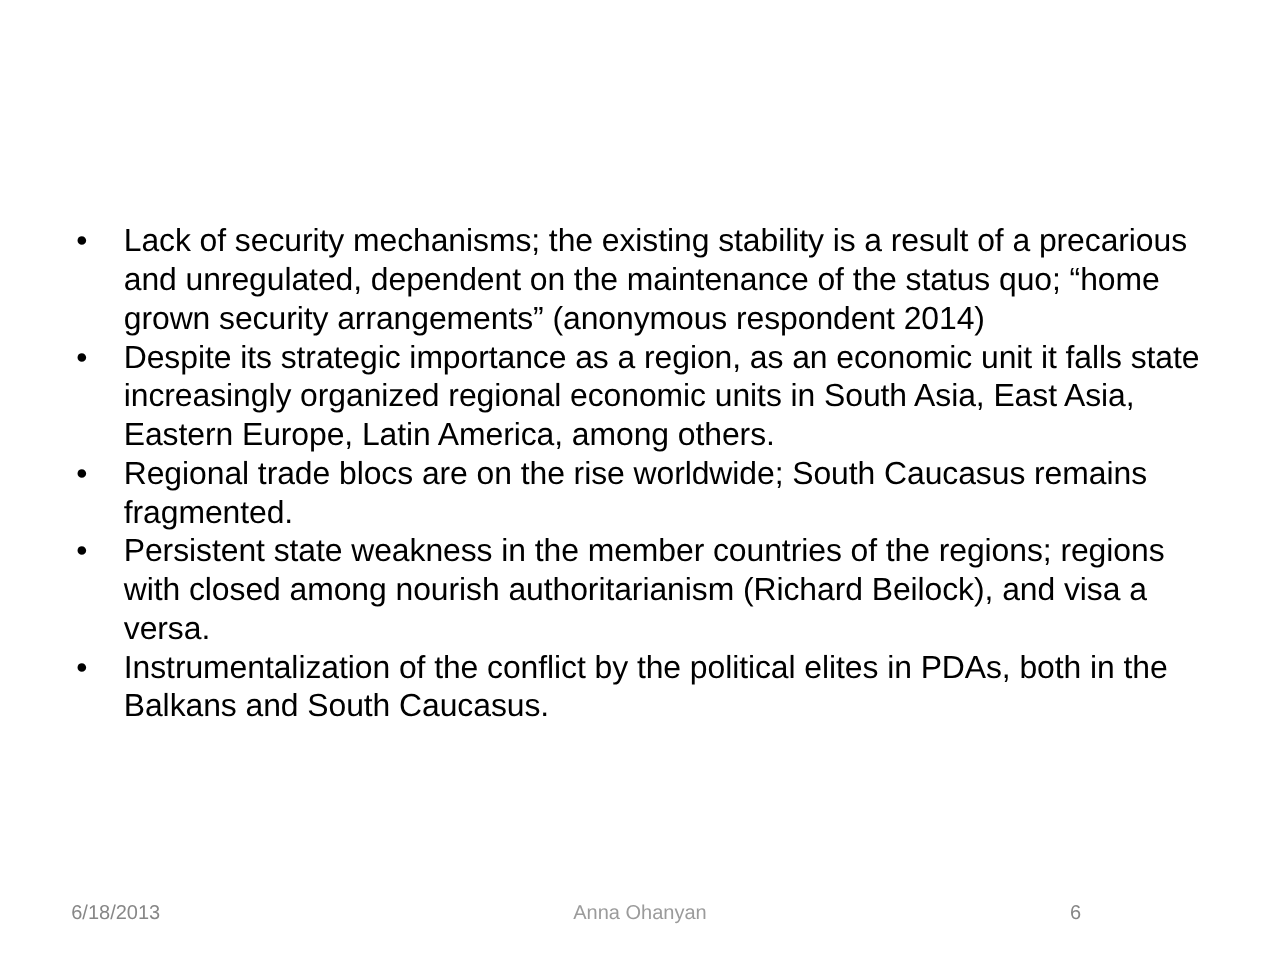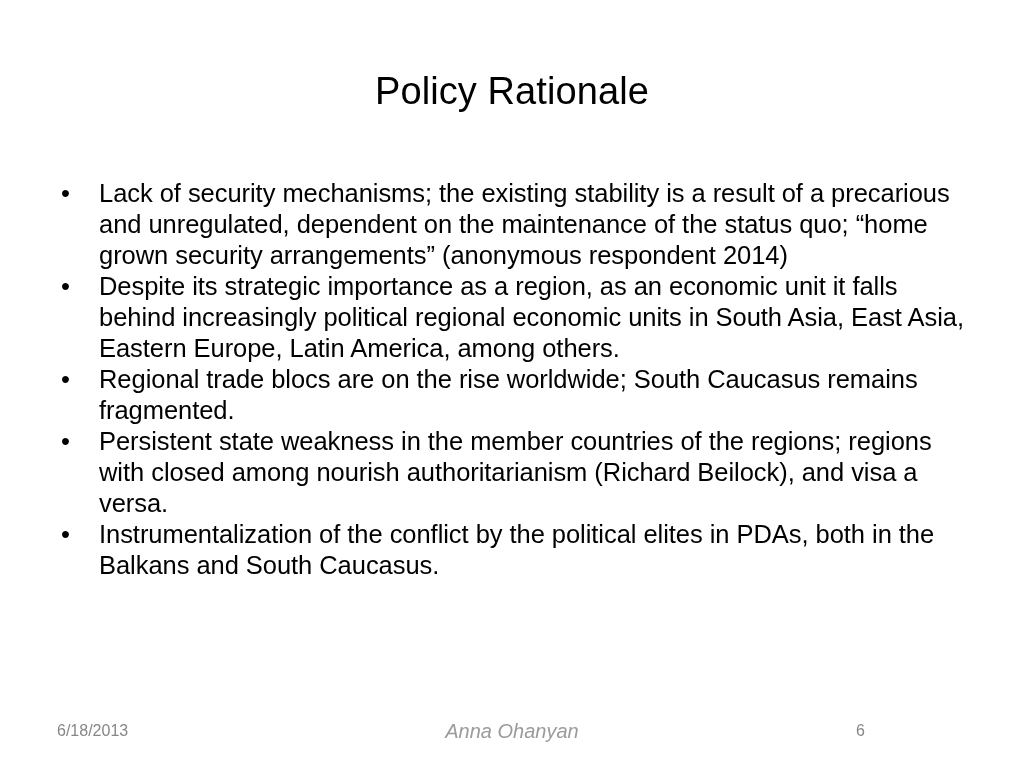--- a/index.html
+++ b/index.html
@@ -94,56 +94,54 @@
     color: #878787;
     white-space: nowrap;
   }
 
   .footer-author {
     position: absolute;
     left: 0;
     top: 0;
     width: 1024px;
     text-align: center;
-    font-size: 20px;
+    font-size: 16px;
     line-height: 22px;
     color: #9b9b9b;
     white-space: nowrap;
-    font-style: italic;
   }
 
   .footer-pagenum {
     position: absolute;
     right: 57px;
     top: 0;
     font-size: 16px;
     line-height: 22px;
     color: #878787;
     text-align: right;
     white-space: nowrap;
   }
 </style>
 </head>
 <body>
 
 <div class="slide">
 
-  <div class="slide-title">Policy Rationale</div>
 
   <div class="body-area">
     <ul class="bullets">
 
       <li>
         <span class="bullet-dot">•</span>
         <span class="bullet-text">Lack of security mechanisms; the existing stability is a result of a precarious and unregulated, dependent on the maintenance of the status quo; “home grown security arrangements” (anonymous respondent 2014)</span>
       </li>
 
       <li>
         <span class="bullet-dot">•</span>
-        <span class="bullet-text">Despite its strategic importance as a region, as an economic unit it falls behind increasingly political regional economic units in South Asia, East Asia, Eastern Europe, Latin America, among others.</span>
+        <span class="bullet-text">Despite its strategic importance as a region, as an economic unit it falls state increasingly organized regional economic units in South Asia, East Asia, Eastern Europe, Latin America, among others.</span>
       </li>
 
       <li>
         <span class="bullet-dot">•</span>
         <span class="bullet-text">Regional trade blocs are on the rise worldwide; South Caucasus remains fragmented.</span>
       </li>
 
       <li>
         <span class="bullet-dot">•</span>
         <span class="bullet-text">Persistent state weakness in the member countries of the regions; regions with closed among nourish authoritarianism (Richard Beilock), and visa a versa.</span>

